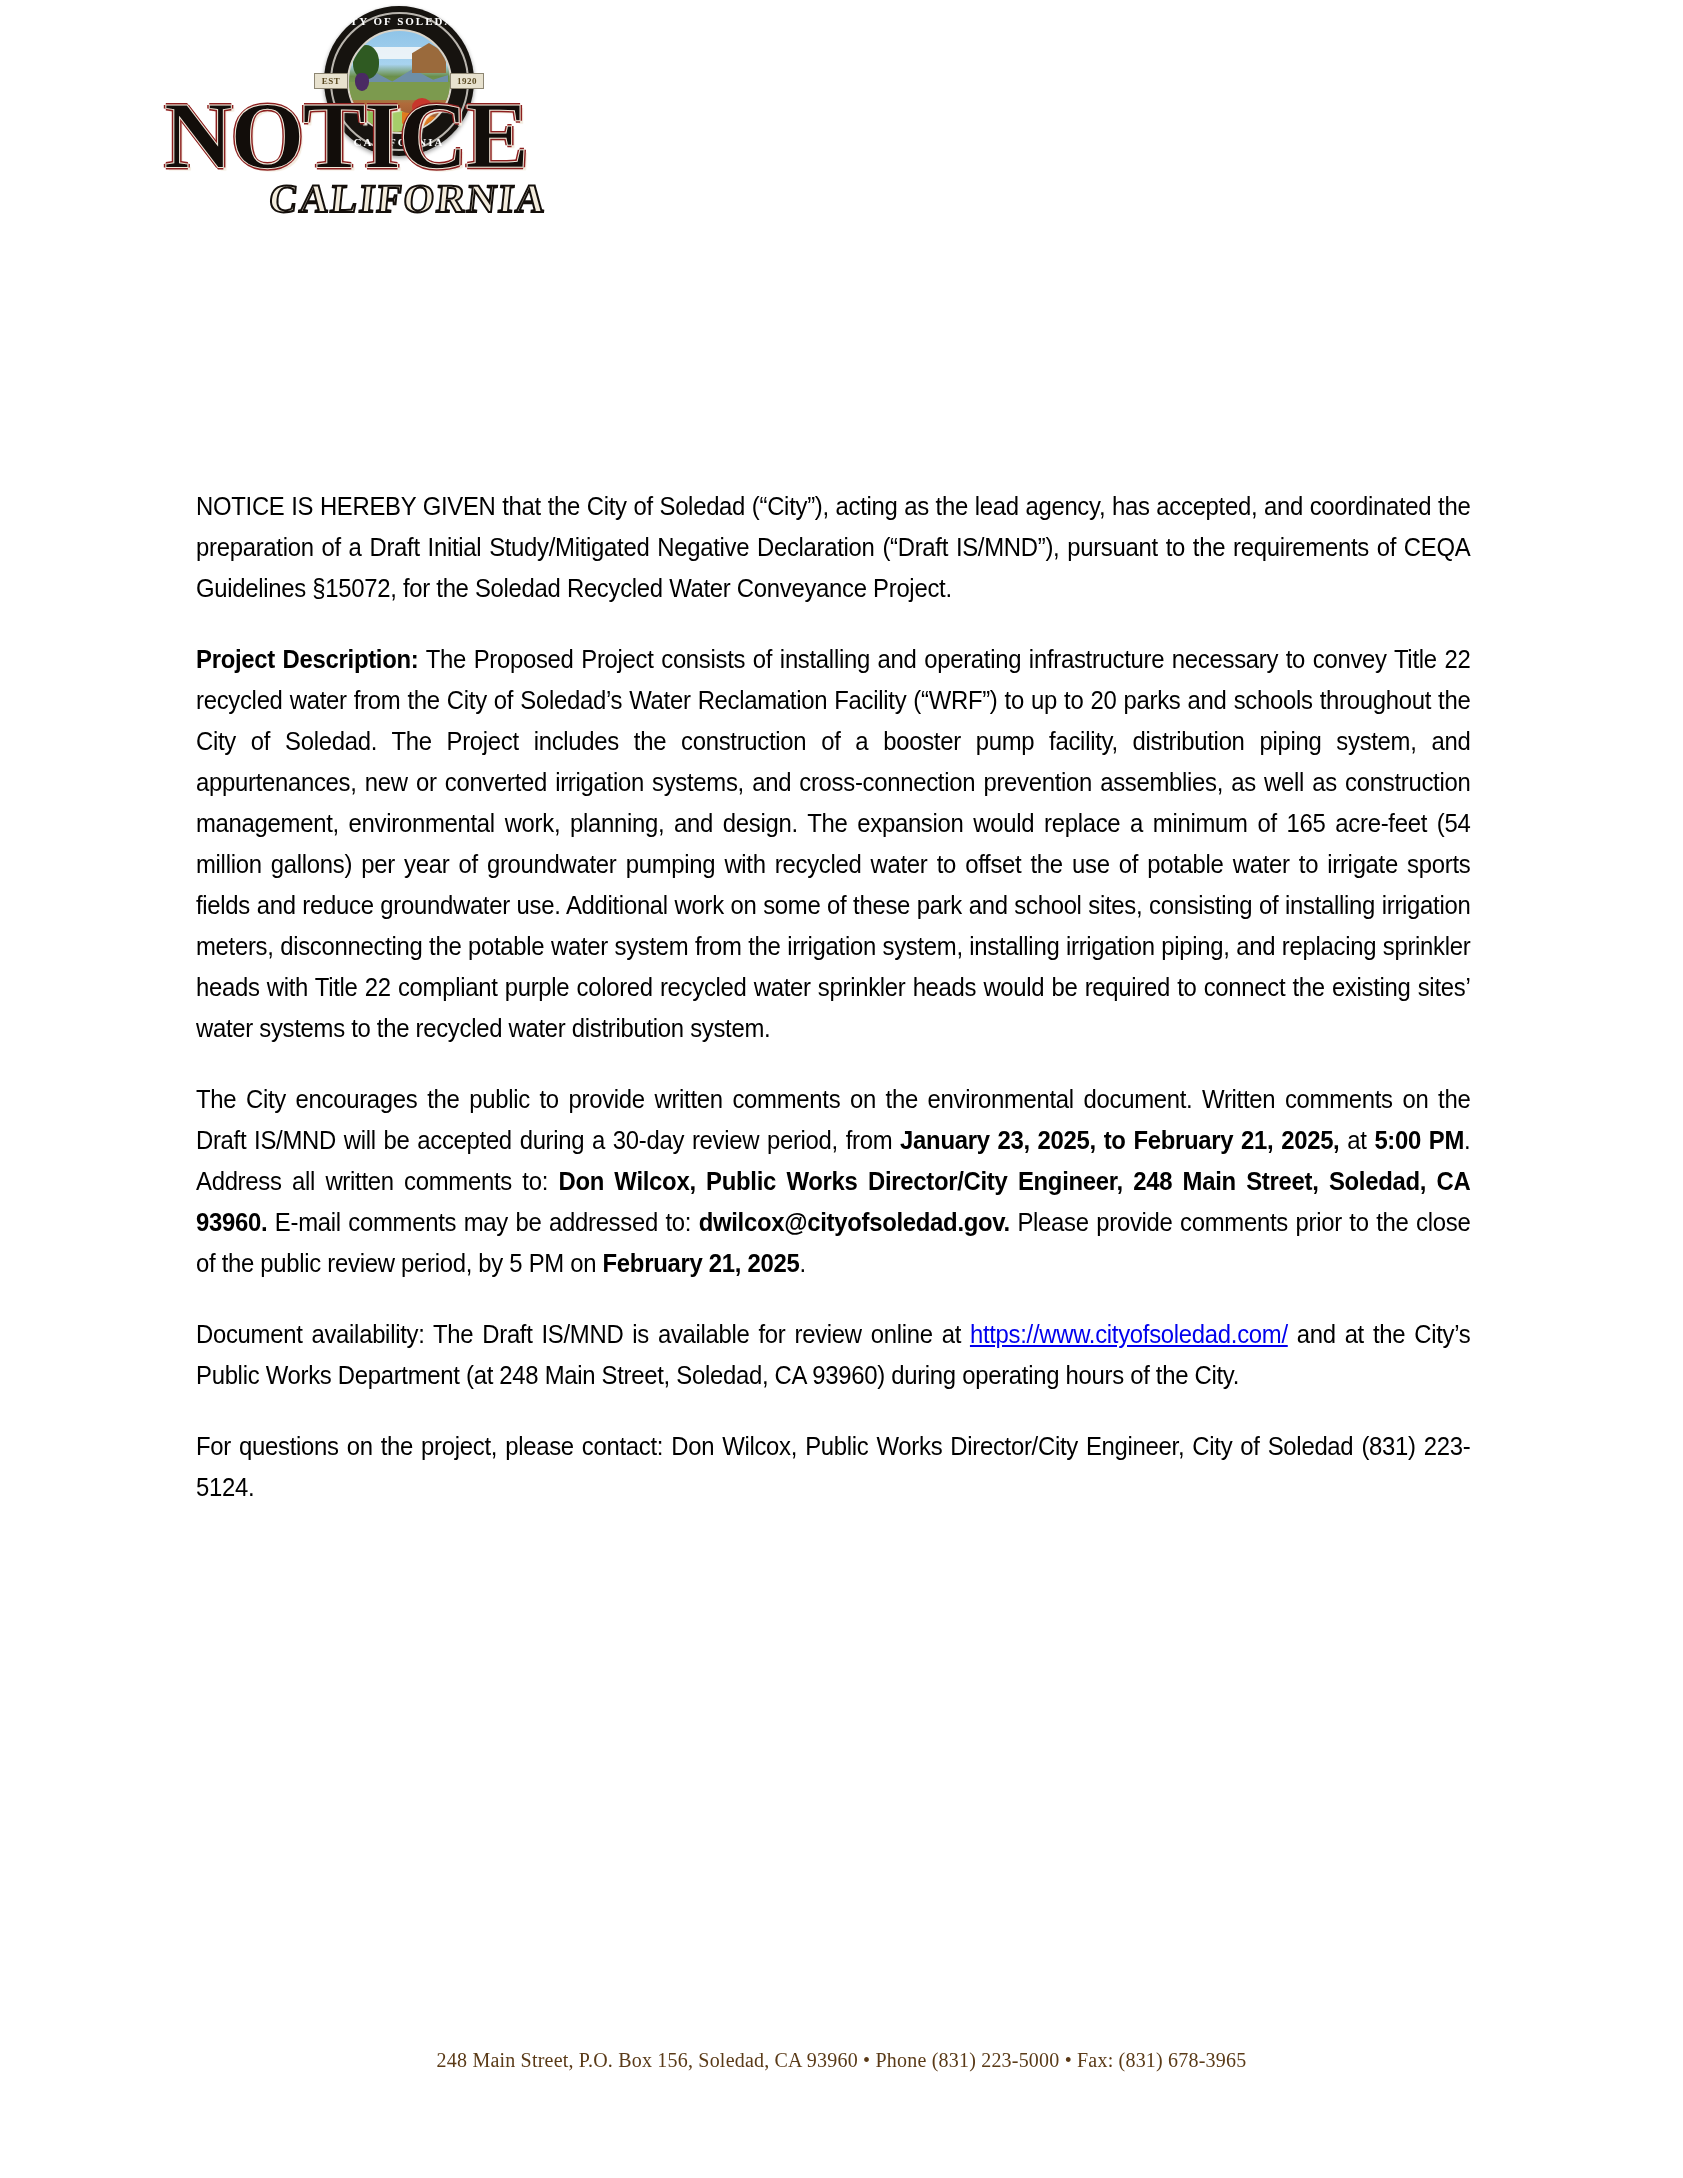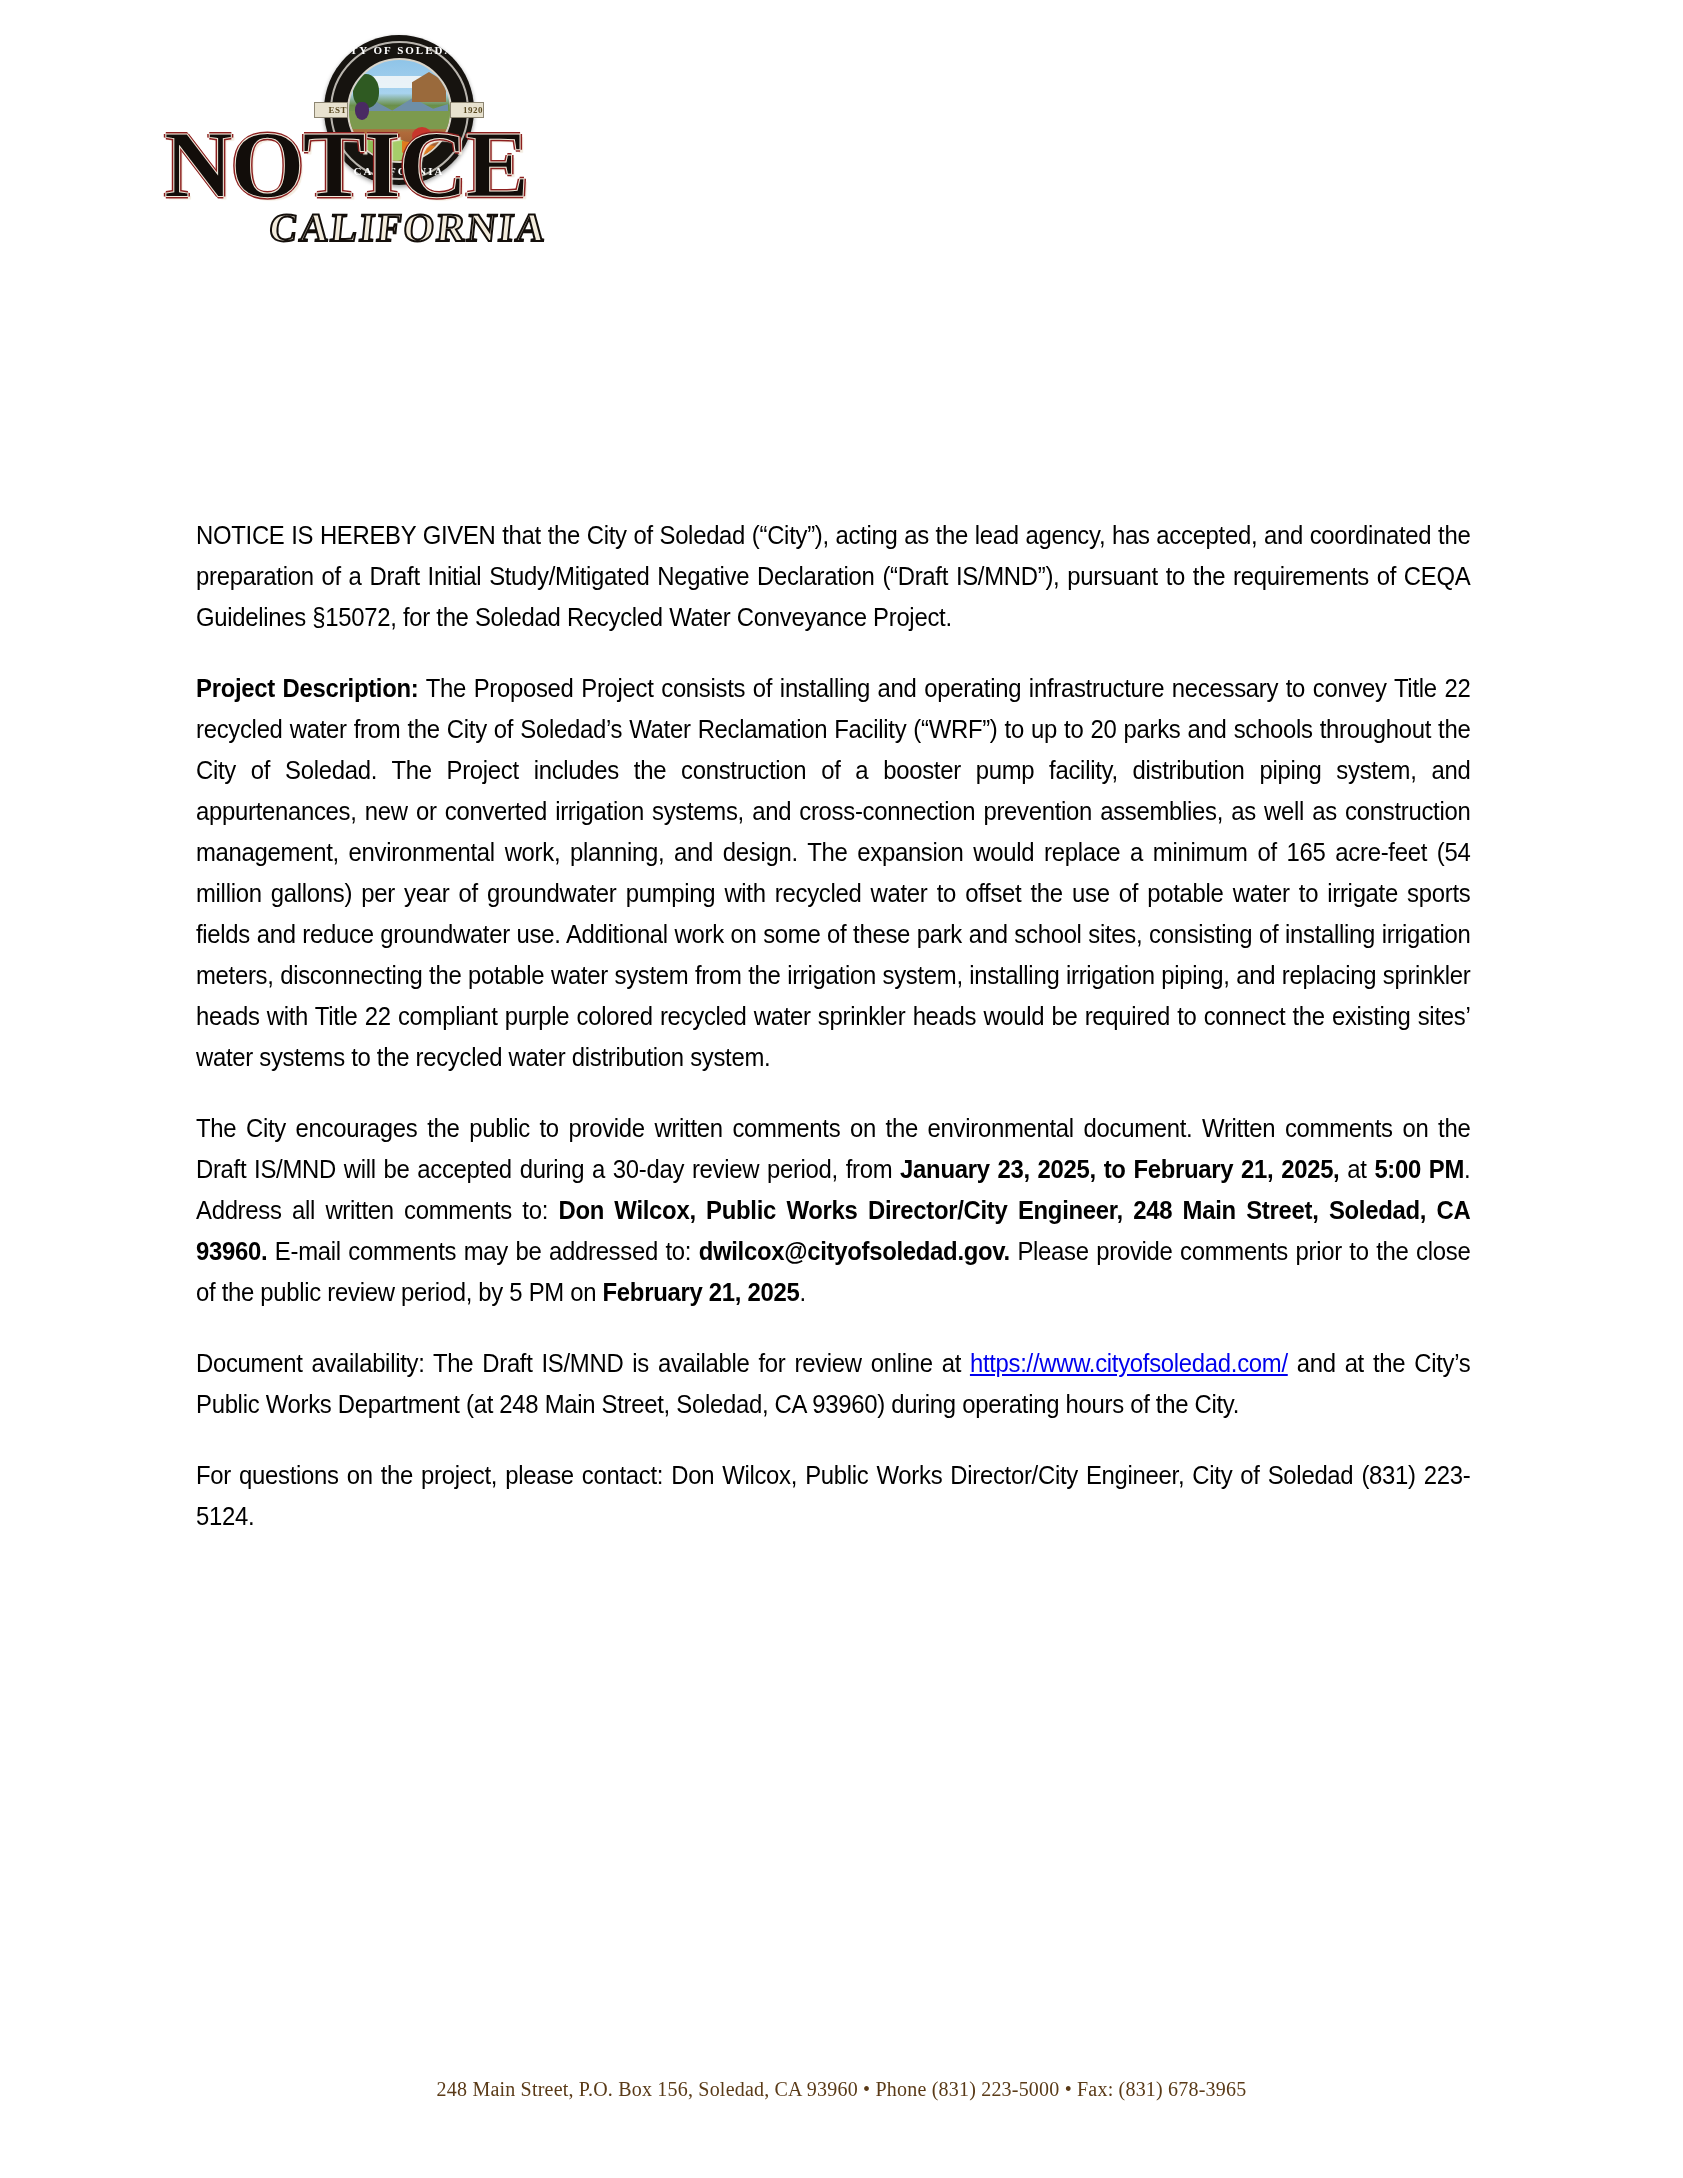--- a/index.html
+++ b/index.html
@@ -15,21 +15,20 @@
     font-family: "Liberation Sans", sans-serif;
     color: #000000;
     overflow: hidden;
   }
 
   
   .page {
     position: absolute;
     inset: 0;
     background: #ffffff;
-    margin-top: 29px;
   }
 
   
   .letterhead {
     position: absolute;
     left: 158px;
     top: 0px;
     width: 495px;
     height: 282px;
   }
@@ -154,21 +153,21 @@
     top: 67px;
     width: 34px; height: 16px;
     background: #e8e2cf;
     border: 1px solid #8d8straight;
     border: 1px solid #8d8673;
     box-sizing: border-box;
     color: #5a4a22;
     font-family: "Liberation Serif", serif;
     font-size: 9px;
     font-weight: bold;
-    text-align: right;
+    text-align: center;
     line-height: 14px;
     letter-spacing: 0.5px;
   }
   .seal-ribbon.left  { left: -10px; }
   .seal-ribbon.right { right: -10px; }
 
   
   .wordmark {
     position: absolute;
     left: 0px;

